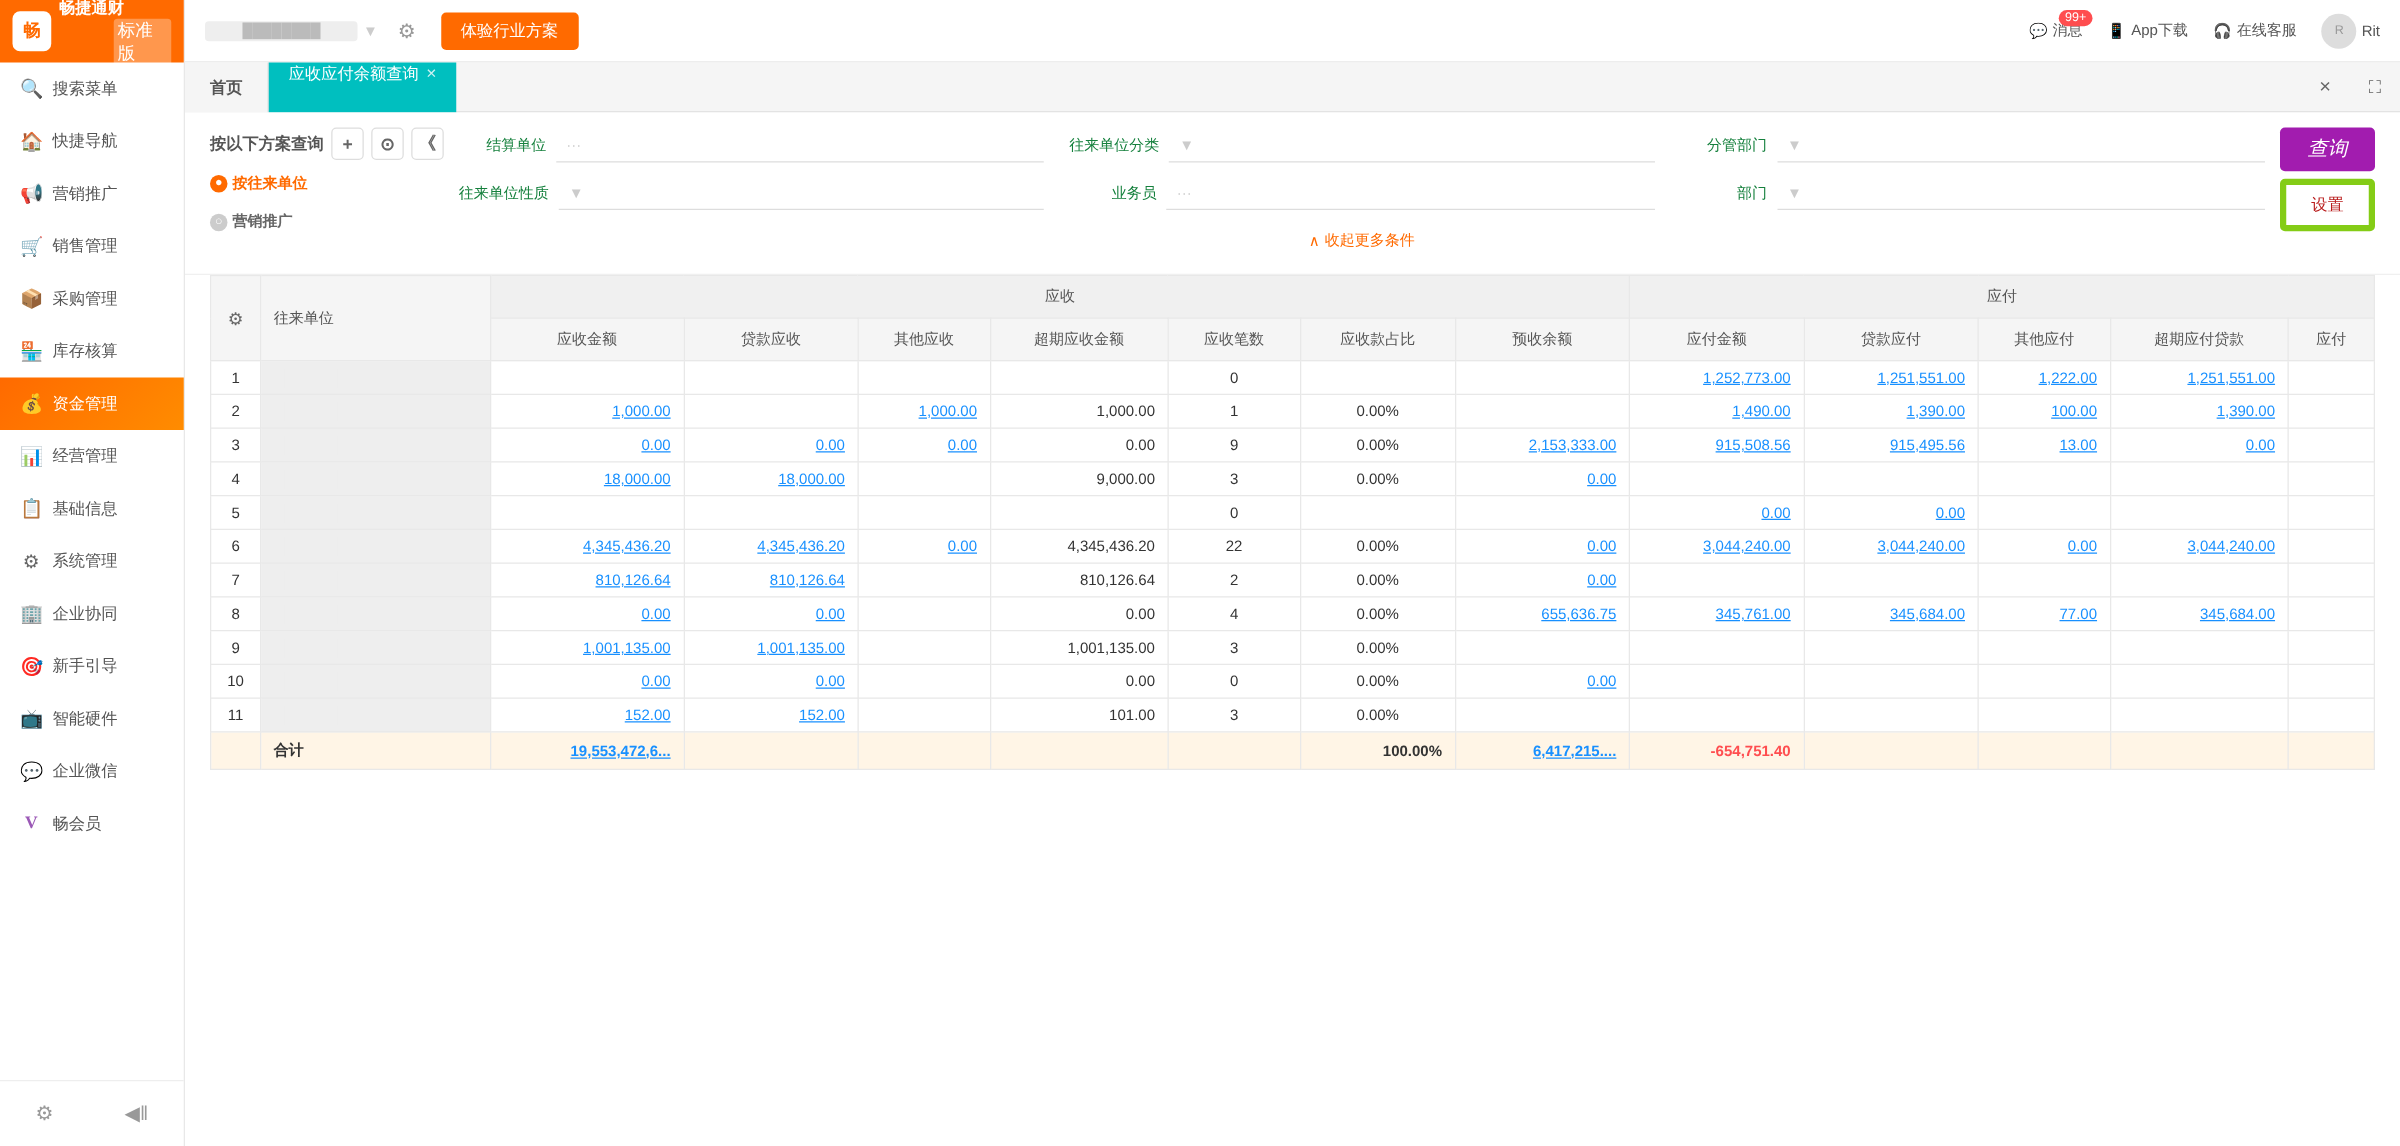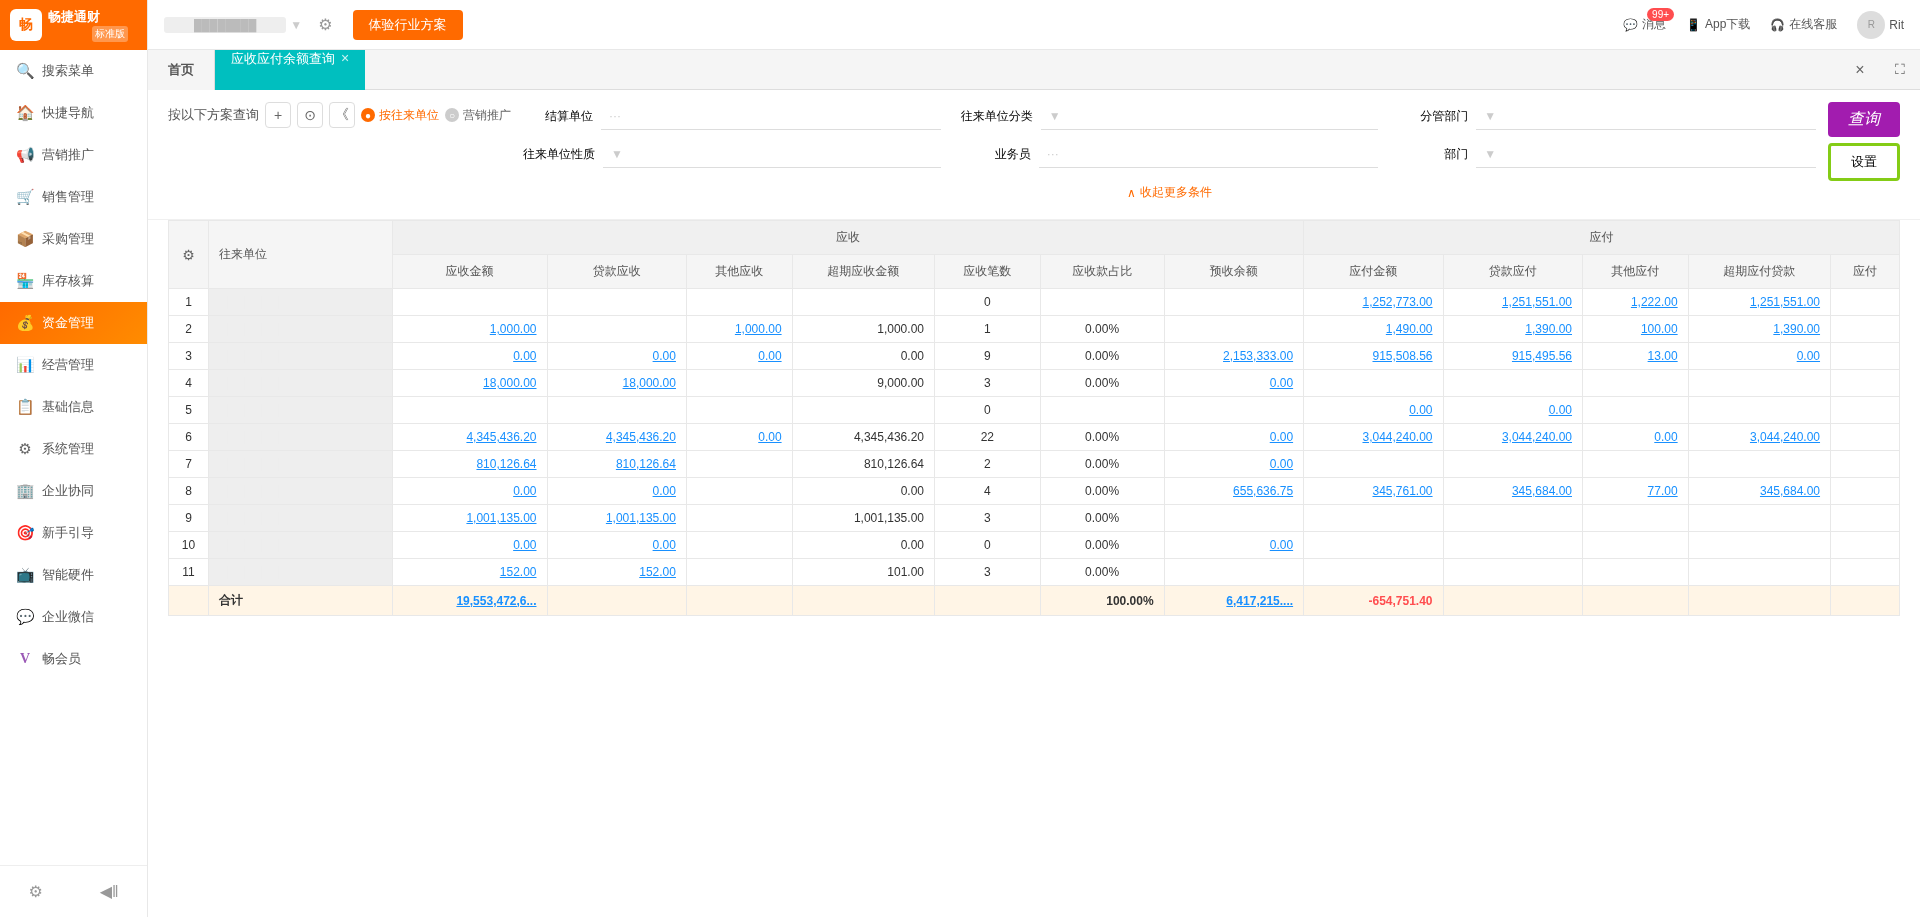--- a/index.html
+++ b/index.html
@@ -3,21 +3,21 @@
   <meta charset="utf-8">
   <style>
     * { margin: 0; padding: 0; box-sizing: border-box; }
     body { font-family: 'Microsoft YaHei', sans-serif; font-size: 12px; background: #f0f2f5; color: #333; width: 1920px; height: 917px; overflow: hidden; display: flex; }
 
     
     .sidebar { width: 148px; background: #fff; display: flex; flex-direction: column; border-right: 1px solid #e8e8e8; flex-shrink: 0; }
     .sidebar-logo { background: #ff6a00; height: 50px; display: flex; align-items: center; padding: 0 10px; gap: 6px; }
     .sidebar-logo-icon { width: 32px; height: 32px; background: #fff; border-radius: 6px; display: flex; align-items: center; justify-content: center; color: #ff6a00; font-weight: bold; font-size: 14px; }
     .sidebar-logo-text { color: #fff; font-size: 13px; font-weight: bold; }
-    .sidebar-logo-badge { color: #fff; font-size: 10px; background: rgba(255,255,255,0.3); border-radius: 3px; padding: 1px 3px; margin-left: 44px; }
+    .sidebar-logo-badge { color: #fff; font-size: 14px; background: rgba(255,255,255,0.3); border-radius: 3px; padding: 1px 3px; margin-left: 44px; }
     .sidebar-item { display: flex; align-items: center; gap: 8px; padding: 12px 16px; cursor: pointer; color: #555; font-size: 13px; }
     .sidebar-item.active { background: #ff6a00; color: #fff; border-radius: 0; }
     .sidebar-item.active .sidebar-icon { color: #fff; }
     .sidebar-icon { font-size: 15px; width: 18px; text-align: center; color: #666; }
     .sidebar-item.active { background: linear-gradient(135deg, #ff6a00, #ff8c00); color: #fff; }
     .sidebar-bottom { margin-top: auto; border-top: 1px solid #eee; padding: 10px 0; display: flex; justify-content: space-around; align-items: center; }
     .sidebar-bottom-btn { color: #999; font-size: 16px; cursor: pointer; padding: 6px; }
 
     
     .main { flex: 1; display: flex; flex-direction: column; overflow: hidden; }
@@ -53,21 +53,21 @@
 
     
     .filter-area { padding: 12px 20px; background: #fff; flex-shrink: 0; border-bottom: 1px solid #f0f0f0; }
     .filter-toolbar-btn { width: 26px; height: 26px; border: 1px solid #ddd; border-radius: 4px; display: flex; align-items: center; justify-content: center; cursor: pointer; color: #666; font-size: 14px; background: #fff; }
     .scheme-option { display: flex; align-items: center; gap: 4px; color: #666; font-size: 12px; cursor: pointer; padding: 4px 0; }
     .scheme-option.active { color: #ff6a00; }
     .scheme-dot { width: 14px; height: 14px; border-radius: 50%; display: flex; align-items: center; justify-content: center; font-size: 10px; }
     .scheme-dot.orange { background: #ff6a00; color: #fff; }
     .scheme-dot.gray { background: #ccc; color: #fff; }
     .filter-item { display: flex; align-items: center; gap: 8px; }
-    .filter-label { color: #000000; font-size: 12px; white-space: nowrap; min-width: 70px; text-align: right; }
+    .filter-label { color: #15803d; font-size: 12px; white-space: nowrap; min-width: 70px; text-align: right; }
     .filter-input { flex: 1; border-bottom: 1px solid #ddd; padding: 4px 8px; font-size: 12px; display: flex; align-items: center; justify-content: space-between; min-height: 28px; }
     .filter-collapse-btn { display: flex; align-items: center; justify-content: center; color: #ff6a00; font-size: 12px; gap: 4px; cursor: pointer; padding: 6px 0; }
 
     
     .table-area { flex: 1; overflow: auto; padding: 0 20px 20px; }
     .data-table { width: 100%; border-collapse: collapse; font-size: 12px; }
     .data-table th { background: #f5f5f5; padding: 8px 10px; text-align: center; border: 1px solid #e8e8e8; color: #555; font-weight: normal; white-space: nowrap; }
     .data-table th.group-header { background: #f0f0f0; }
     .data-table td { padding: 6px 10px; border: 1px solid #e8e8e8; text-align: right; color: #333; white-space: nowrap; }
     .data-table td.center { text-align: center; }
@@ -198,21 +198,21 @@
       <div class="tab-window-btn" style="font-size:14px;">⛶</div>
     </div>
   </div>
 
   <div class="page-content">
 
 
     <div class="filter-area">
       <div style="display:flex;gap:12px;align-items:flex-start;">
 
-        <div style="display:flex;flex-direction:row;gap:6px;min-width:130px;">
+        <div style="display:flex;flex-direction:column;gap:6px;min-width:130px;font-weight:bold;">
           <div style="display:flex;align-items:center;gap:6px;">
             <span style="font-size:13px;color:#555;">按以下方案查询</span>
             <div class="filter-toolbar-btn">+</div>
             <div class="filter-toolbar-btn">⊙</div>
             <div class="filter-toolbar-btn">《</div>
           </div>
           <div class="scheme-option active">
             <span class="scheme-dot orange">●</span>
             <span>按往来单位</span>
           </div>
@@ -267,21 +267,21 @@
           <div style="display:flex;justify-content:center;">
             <div class="filter-collapse-btn">
               <span>∧</span>
               <span>收起更多条件</span>
             </div>
           </div>
         </div>
 
         <div style="display:flex;flex-direction:column;gap:6px;min-width:70px;">
           <button style="background:#a21caf;color:#fff;border:none;border-radius:4px;padding:7px 20px;font-size:16px;cursor:pointer;font-style:italic;">查询</button>
-          <button style="background:#fff;color:#000000;border:3px solid #84cc16;border-radius:4px;padding:7px 20px;font-size:13px;cursor:pointer;">设置</button>
+          <button style="background:#fff;color:#b91c1c;border:5px solid #84cc16;border-radius:4px;padding:7px 20px;font-size:13px;cursor:pointer;">设置</button>
         </div>
       </div>
     </div>
 
     <div class="table-area">
       <table class="data-table">
         <thead>
           <tr>
             <th rowspan="2" style="width:40px;">
               <span class="table-header-gear">⚙</span>

